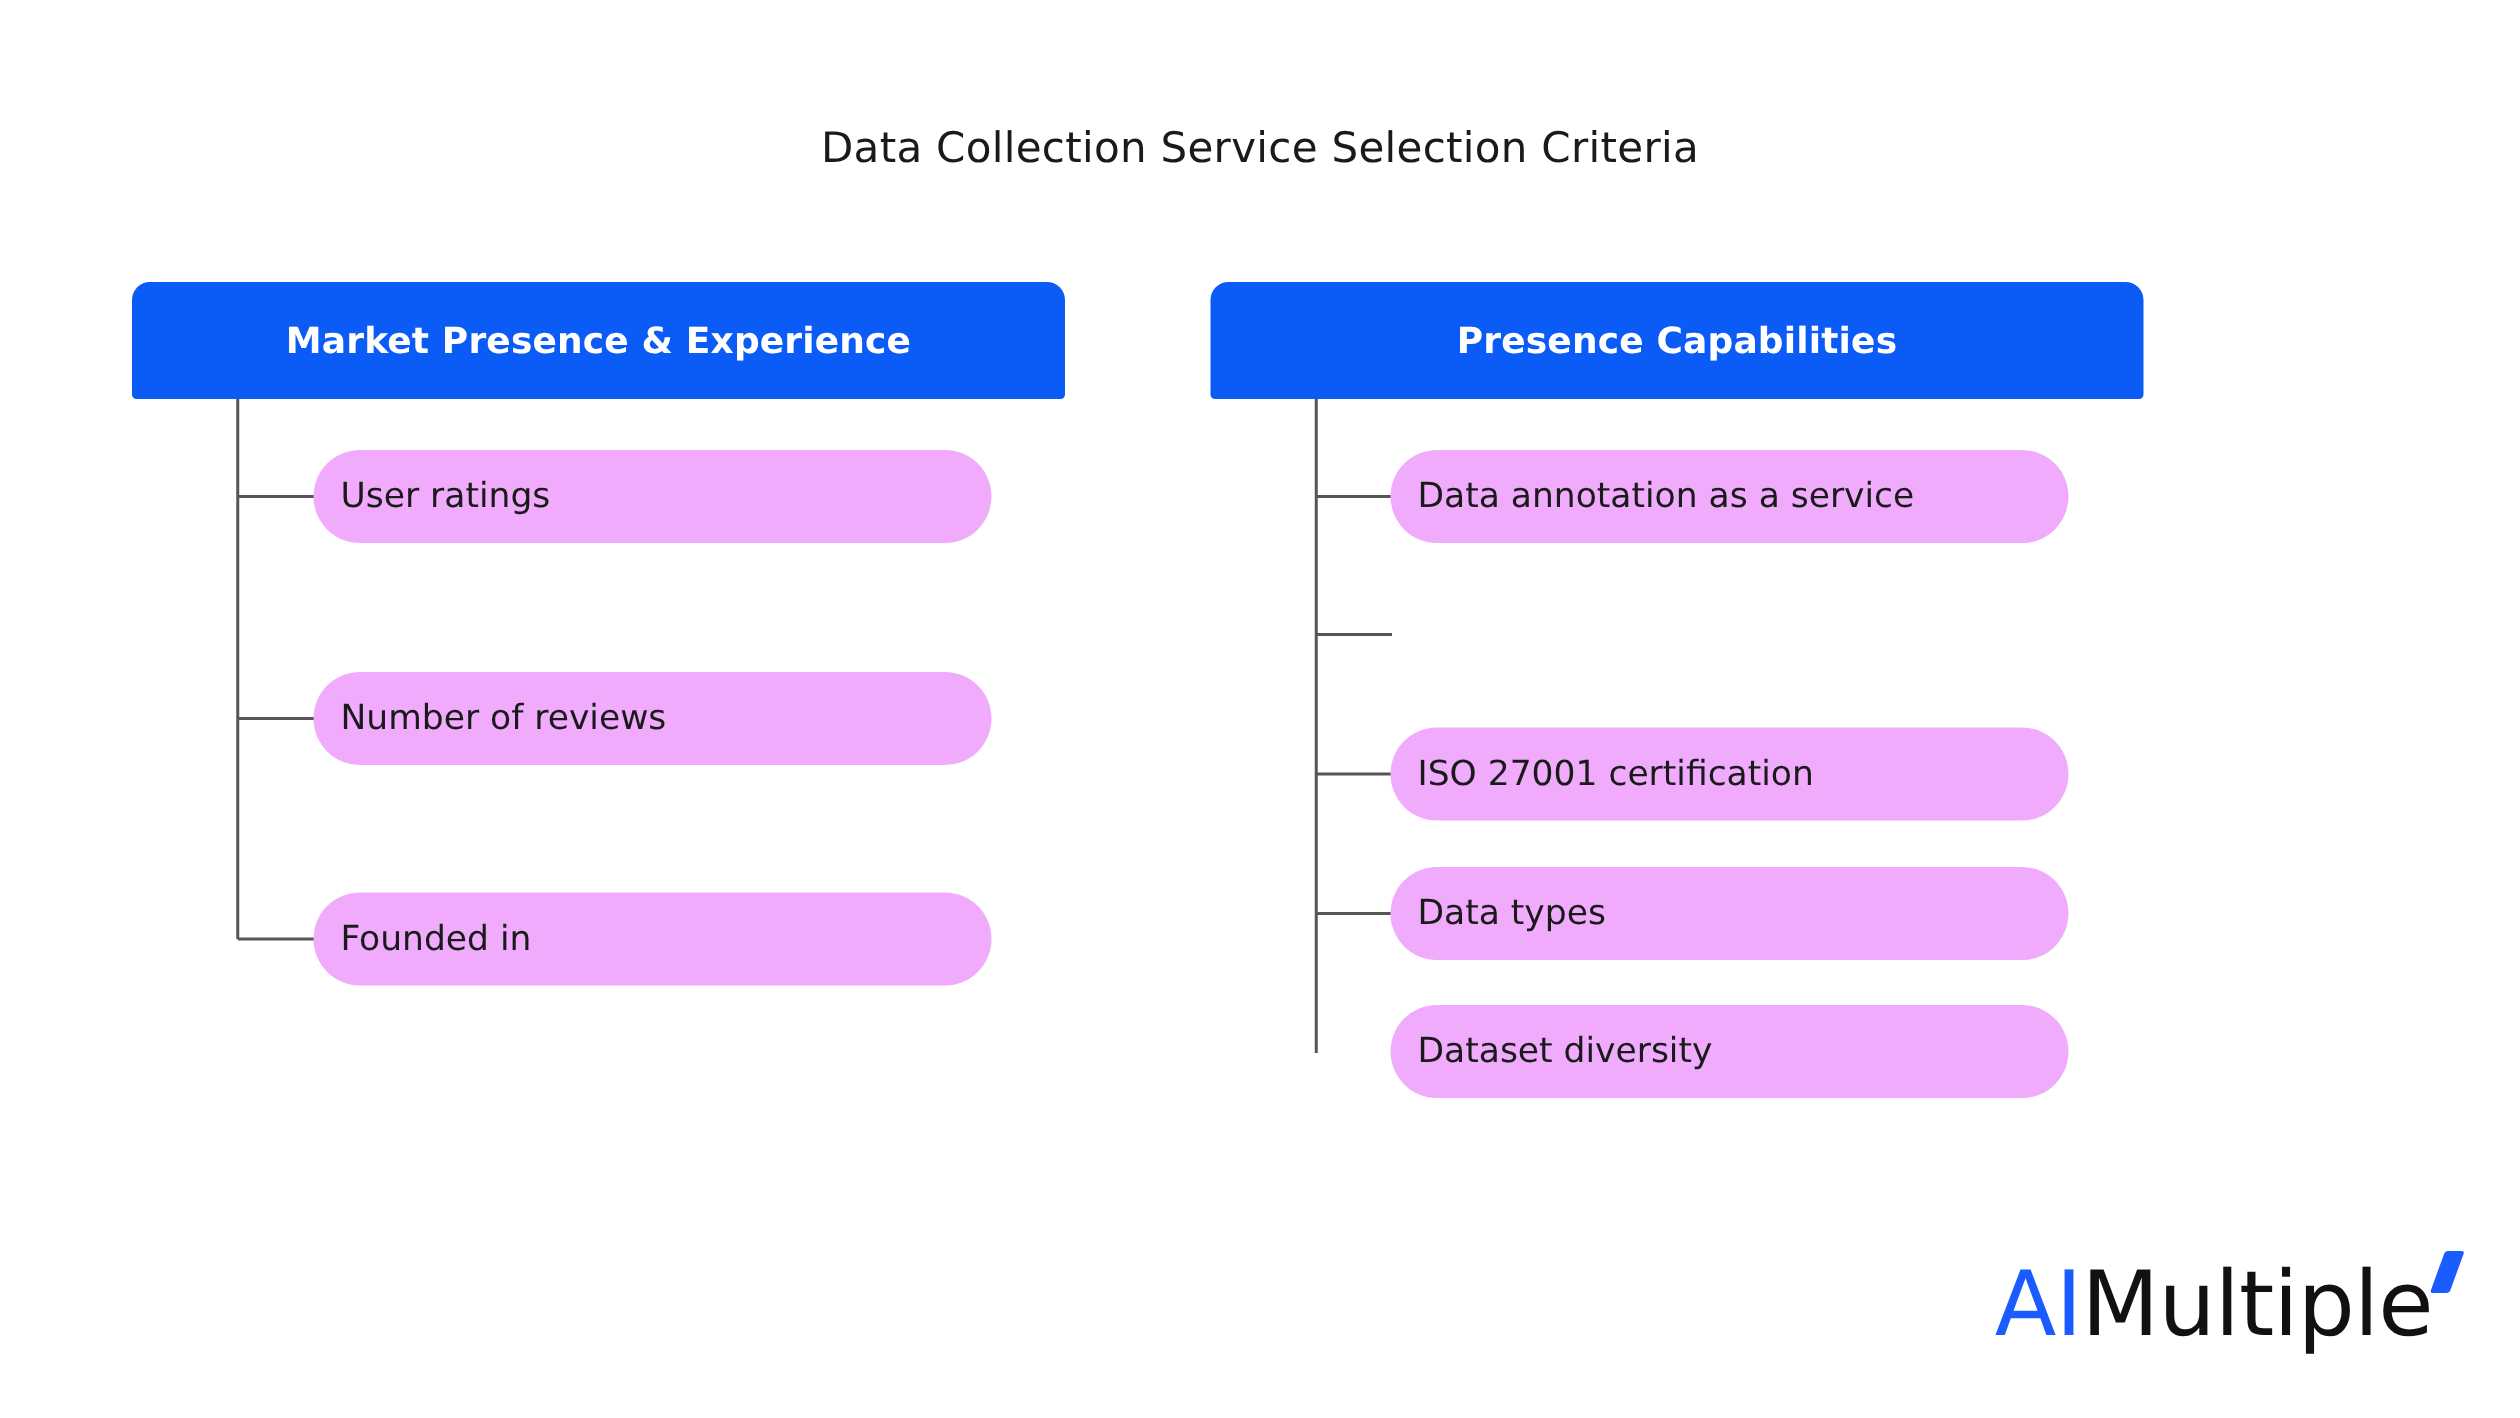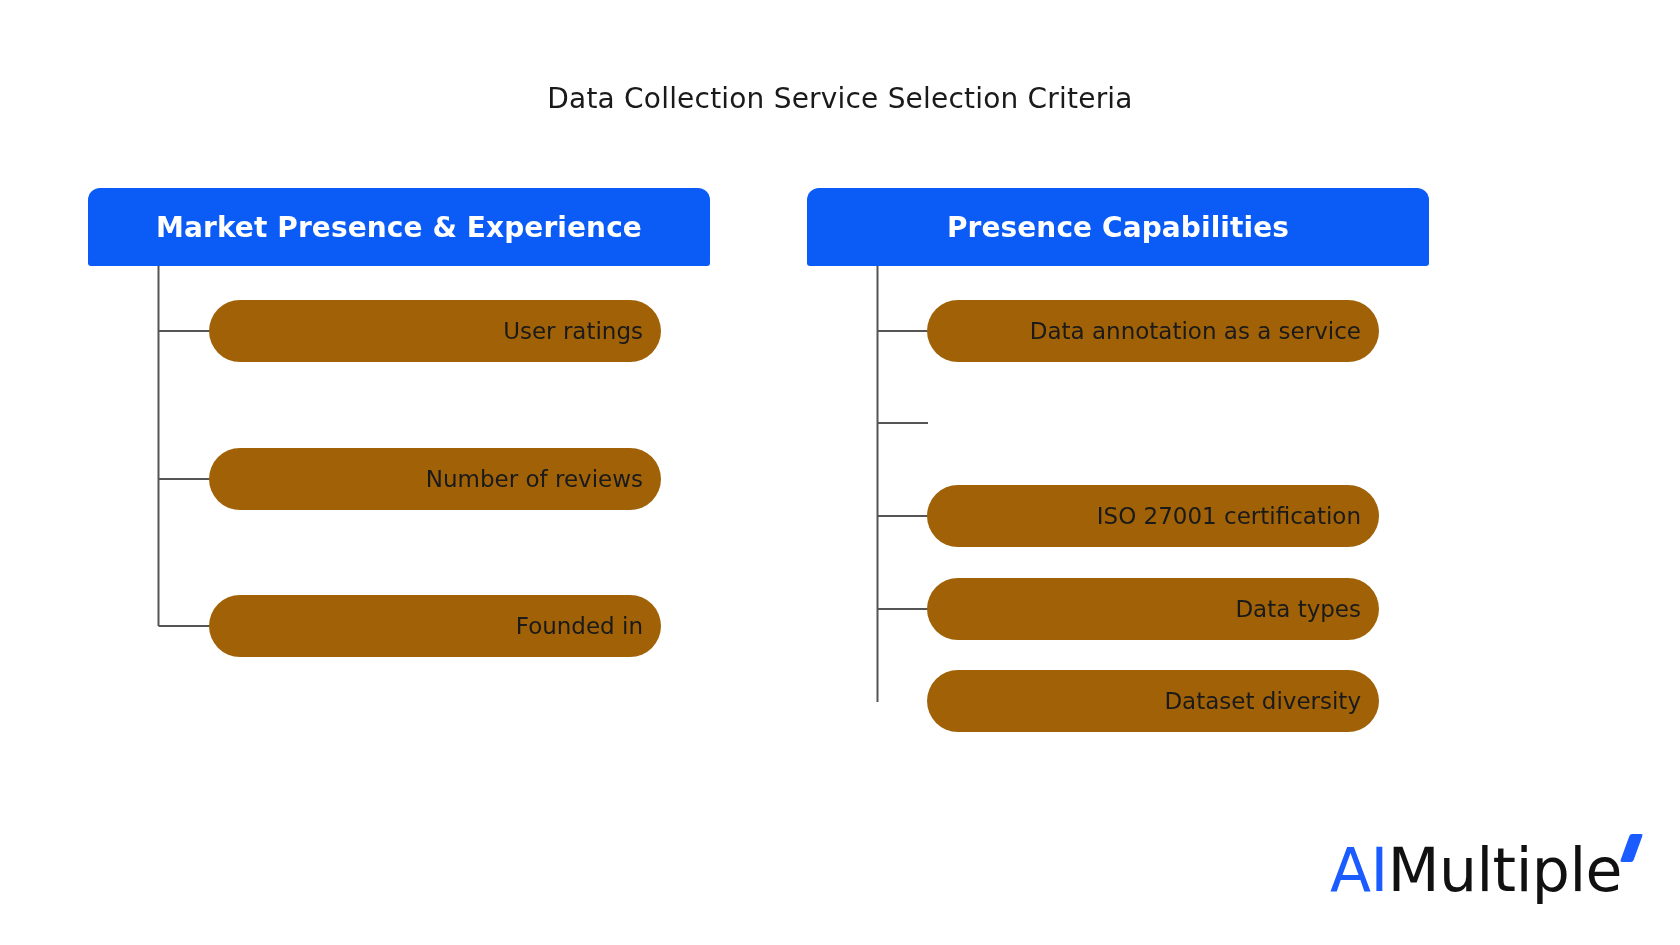--- a/index.html
+++ b/index.html
@@ -47,45 +47,45 @@
     height: 78px;
     background: #0B5CF6;
     border-radius: 12px 12px 3px 3px;
     display: flex;
     align-items: center;
     justify-content: center;
     box-sizing: border-box;
   }
   .branch-header-label {
     color: #ffffff;
-    font-size: 28px;
+    font-size: 24px;
     font-weight: 700;
     letter-spacing: 0.1px;
     font-family: "DejaVu Sans", "Liberation Sans", sans-serif;
   }
 
   
   .connectors {
     position: absolute;
     left: 0;
     top: 0;
     width: 1680px;
     height: 945px;
     pointer-events: none;
   }
 
   
   .pill {
     position: absolute;
     height: 62px;
-    background: #a16207;
+    background: #f0abfc;
     border-radius: 31px;
     display: flex;
     align-items: center;
-    justify-content: flex-end;
+    justify-content: flex-start;
     box-sizing: border-box;
     padding: 4px 18px;
   }
   .pill-label {
     font-size: 23px;
     font-weight: 400;
     color: #1a1a1a;
     text-align: center;
     line-height: 1.15;
     white-space: nowrap;

